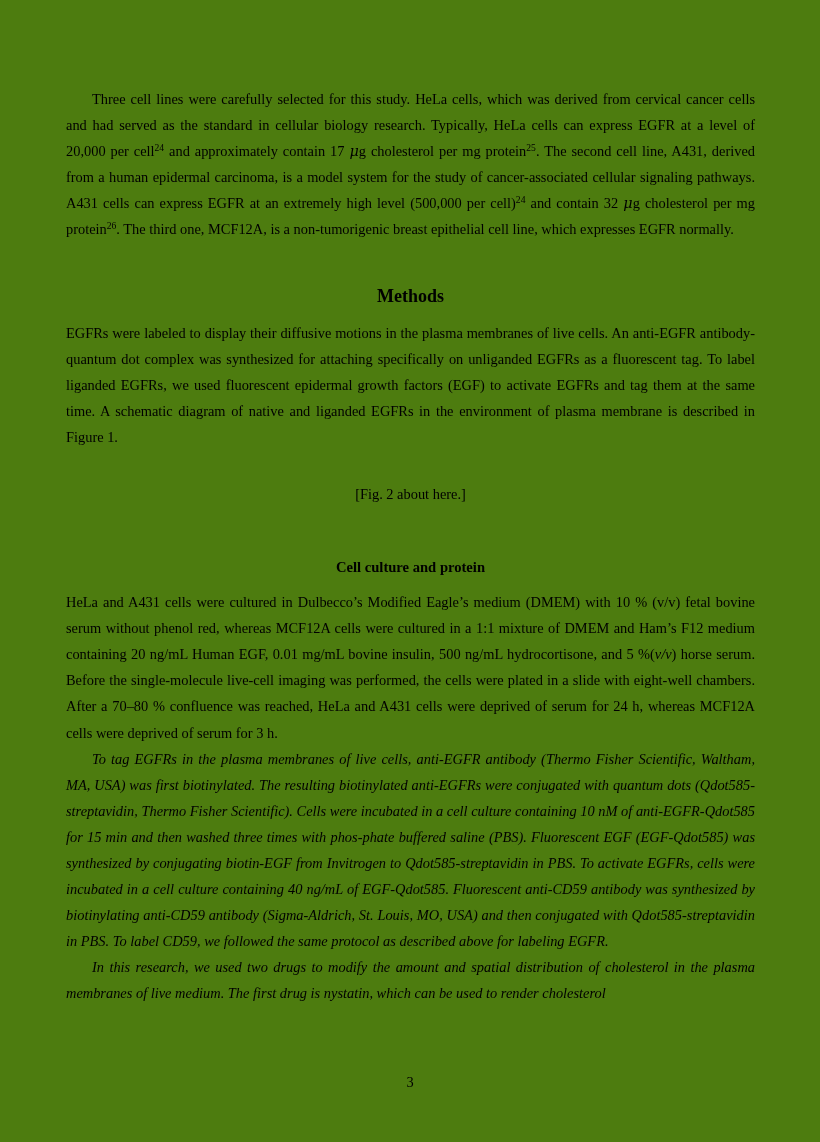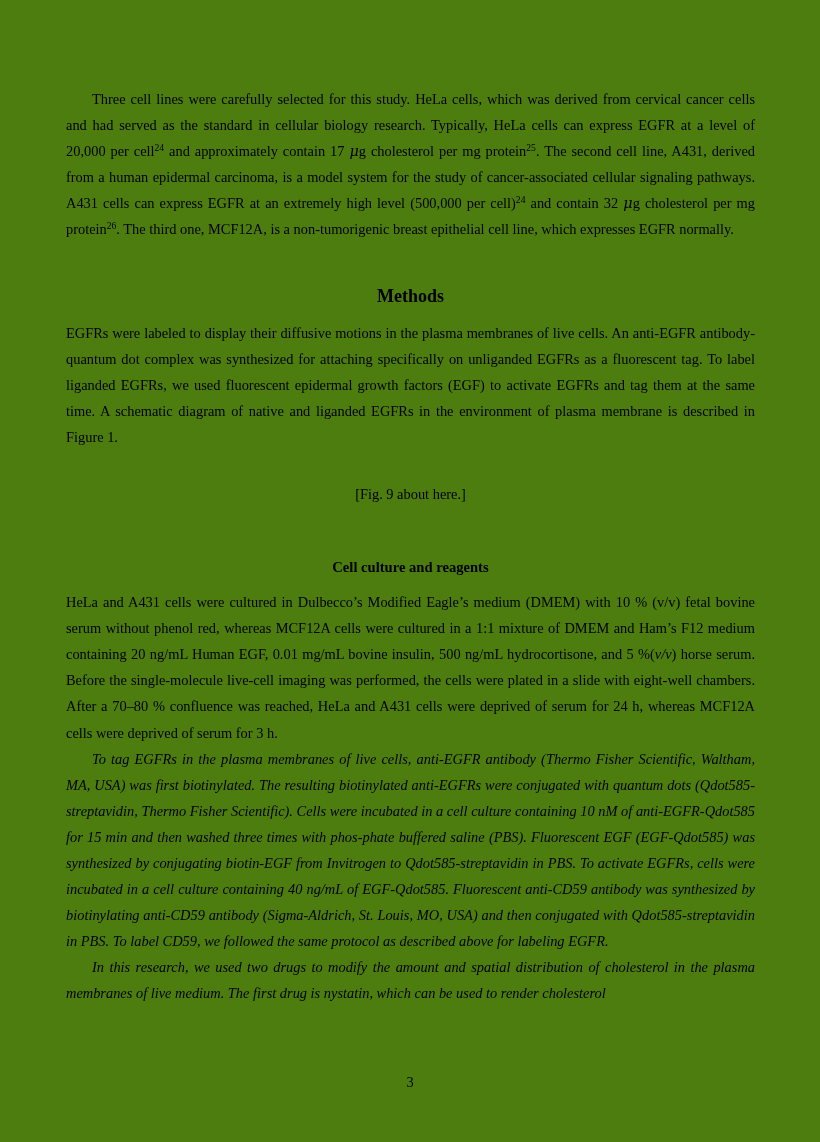--- a/index.html
+++ b/index.html
@@ -102,25 +102,25 @@
     <div class="gap-before-methods"></div>
 
     <h2 class="section-heading">Methods</h2>
 
     <div class="gap-after-methods"></div>
 
     <p class="body-para">EGFRs were labeled to display their diffusive motions in the plasma membranes of live cells. An anti-EGFR antibody-quantum dot complex was synthesized for attaching specifically on unliganded EGFRs as a fluorescent tag. To label liganded EGFRs, we used fluorescent epidermal growth factors (EGF) to activate EGFRs and tag them at the same time. A schematic diagram of native and liganded EGFRs in the environment of plasma membrane is described in Figure 1.</p>
 
     <div class="gap-before-fig"></div>
 
-    <p class="figure-placeholder">[Fig. 9 about here.]</p>
+    <p class="figure-placeholder">[Fig. 2 about here.]</p>
 
     <div class="gap-after-fig"></div>
 
-    <h3 class="subsection-heading">Cell culture and reagents</h3>
+    <h3 class="subsection-heading">Cell culture and protein</h3>
 
     <div class="gap-after-subhead"></div>
 
     <p class="body-para"><span>HeLa and A431 cells were cultured in Dulbecco’s Modified Eagle’s medium (DMEM) with 10 % (v/v) fetal bovine serum without phenol red, whereas MCF12A cells were cultured in a 1:1 mixture of DMEM and Ham’s F12 medium containing 20 ng/mL Human EGF, 0.01 mg/mL bovine insulin, 500 ng/mL hydrocortisone, and 5 %(</span><span class="ital">v/v</span><span>) horse serum. Before the single-molecule live-cell imaging was performed, the cells were plated in a slide with eight-well chambers. After a 70–80 % confluence was reached, HeLa and A431 cells were deprived of serum for 24 h, whereas MCF12A cells were deprived of serum for 3 h.</span></p>
 
     <p class="body-para indent">To tag EGFRs in the plasma membranes of live cells, anti-EGFR antibody (Thermo Fisher Scientific, Waltham, MA, USA) was first biotinylated. The resulting biotinylated anti-EGFRs were conjugated with quantum dots (Qdot585-streptavidin, Thermo Fisher Scientific). Cells were incubated in a cell culture containing 10 nM of anti-EGFR-Qdot585 for 15 min and then washed three times with phos-phate buffered saline (PBS). Fluorescent EGF (EGF-Qdot585) was synthesized by conjugating biotin-EGF from Invitrogen to Qdot585-streptavidin in PBS. To activate EGFRs, cells were incubated in a cell culture containing 40 ng/mL of EGF-Qdot585. Fluorescent anti-CD59 antibody was synthesized by biotinylating anti-CD59 antibody (Sigma-Aldrich, St. Louis, MO, USA) and then conjugated with Qdot585-streptavidin in PBS. To label CD59, we followed the same protocol as described above for labeling EGFR.</p>
 
     <p class="body-para indent">In this research, we used two drugs to modify the amount and spatial distribution of cholesterol in the plasma membranes of live medium. The first drug is nystatin, which can be used to render cholesterol</p>
 
   </div>

